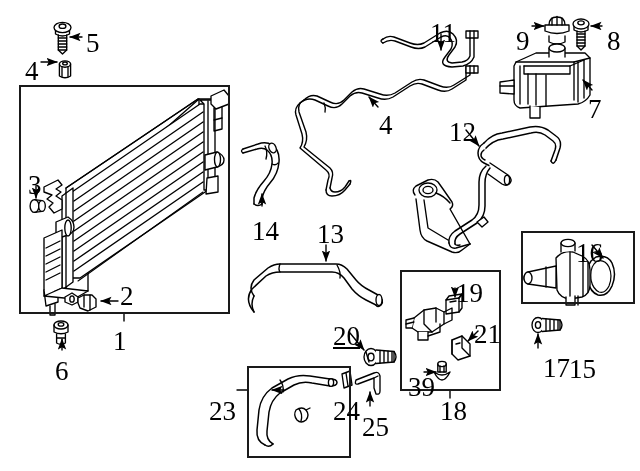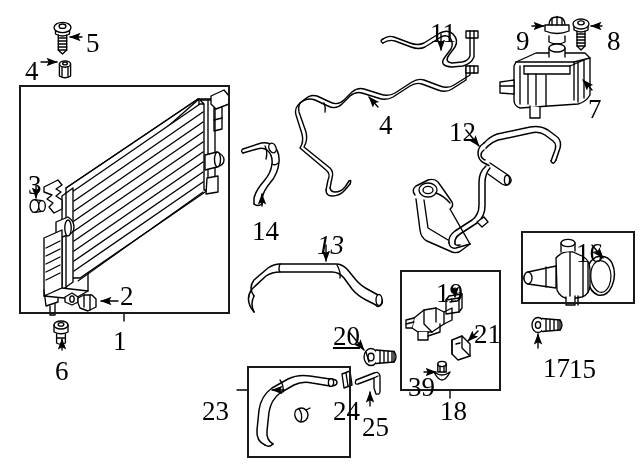--- a/index.html
+++ b/index.html
@@ -389,27 +389,27 @@
   <div class="callout" style="left:28px;top:172px;">3</div>
   <div class="callout" style="left:25px;top:58px;">4</div>
   <div class="callout" style="left:86px;top:30px;">5</div>
   <div class="callout" style="left:55px;top:358px;">6</div>
   <div class="callout" style="left:588px;top:96px;">7</div>
   <div class="callout" style="left:607px;top:28px;">8</div>
   <div class="callout" style="left:516px;top:28px;">9</div>
   <div class="callout" style="left:379px;top:112px;">4</div>
   <div class="callout" style="left:430px;top:20px;">11</div>
   <div class="callout" style="left:449px;top:119px;">12</div>
-  <div class="callout" style="left:317px;top:232px;font-style:italic;">13</div>
+  <div class="callout" style="left:317px;top:221px;">13</div>
   <div class="callout" style="left:252px;top:212px;margin-top:6px;">14</div>
   <div class="callout" style="left:569px;top:312px;margin-top:44px;">15</div>
   <div class="callout" style="left:576px;top:234px;margin-top:6px;">16</div>
   <div class="callout" style="left:532px;top:355px;margin-left:11px;">17</div>
   <div class="callout" style="left:440px;top:398px;text-align:center;">18</div>
-  <div class="callout" style="left:436px;top:280px;">19</div>
+  <div class="callout" style="left:456px;top:280px;">19</div>
   <div class="callout" style="left:333px;top:323px;text-decoration:underline;">20</div>
   <div class="callout" style="left:474px;top:321px;">21</div>
   <div class="callout" style="left:408px;top:374px;">39</div>
-  <div class="callout" style="left:202px;top:398px;text-align:right;">23</div>
+  <div class="callout" style="left:209px;top:398px;text-align:right;">23</div>
   <div class="callout" style="left:289px;top:398px;margin-left:44px;">24</div>
   <div class="callout" style="left:362px;top:414px;">25</div>
 
 </div>
 
 </body></html>

